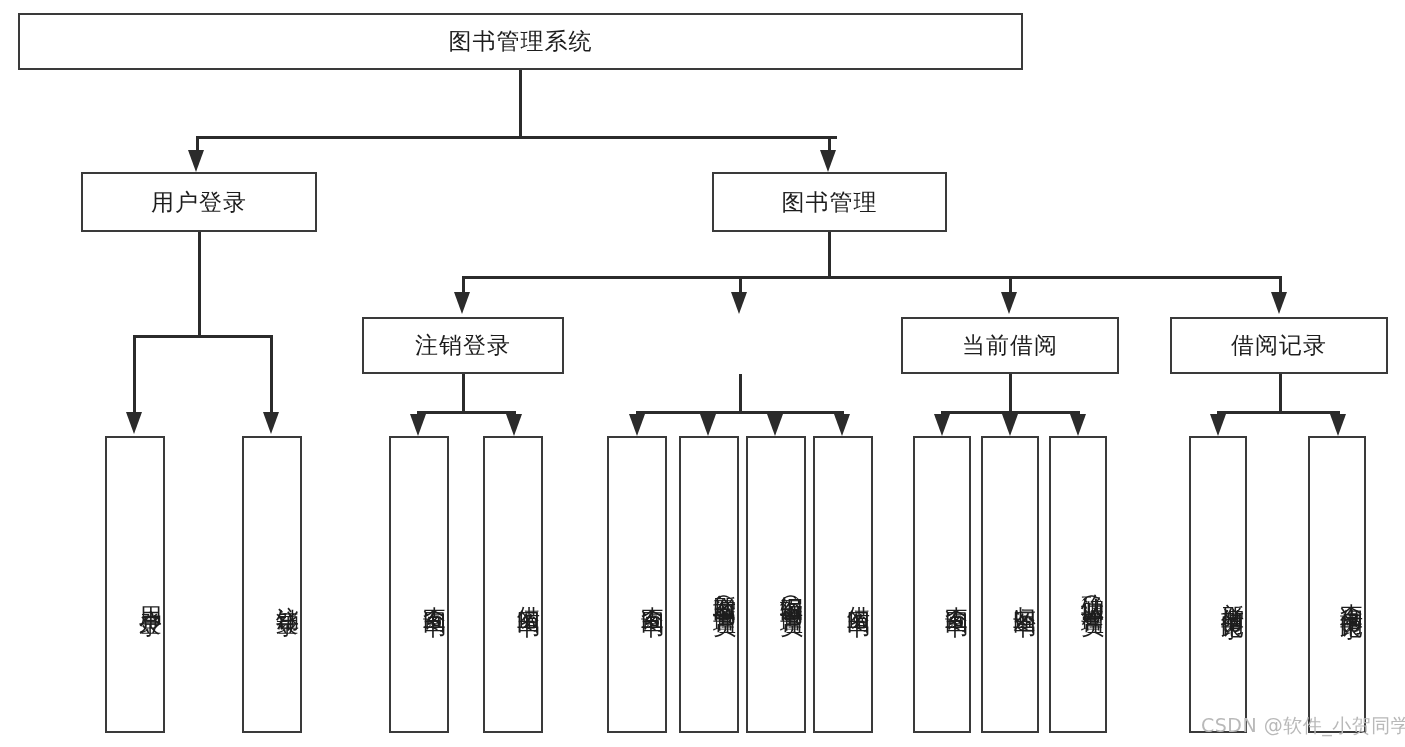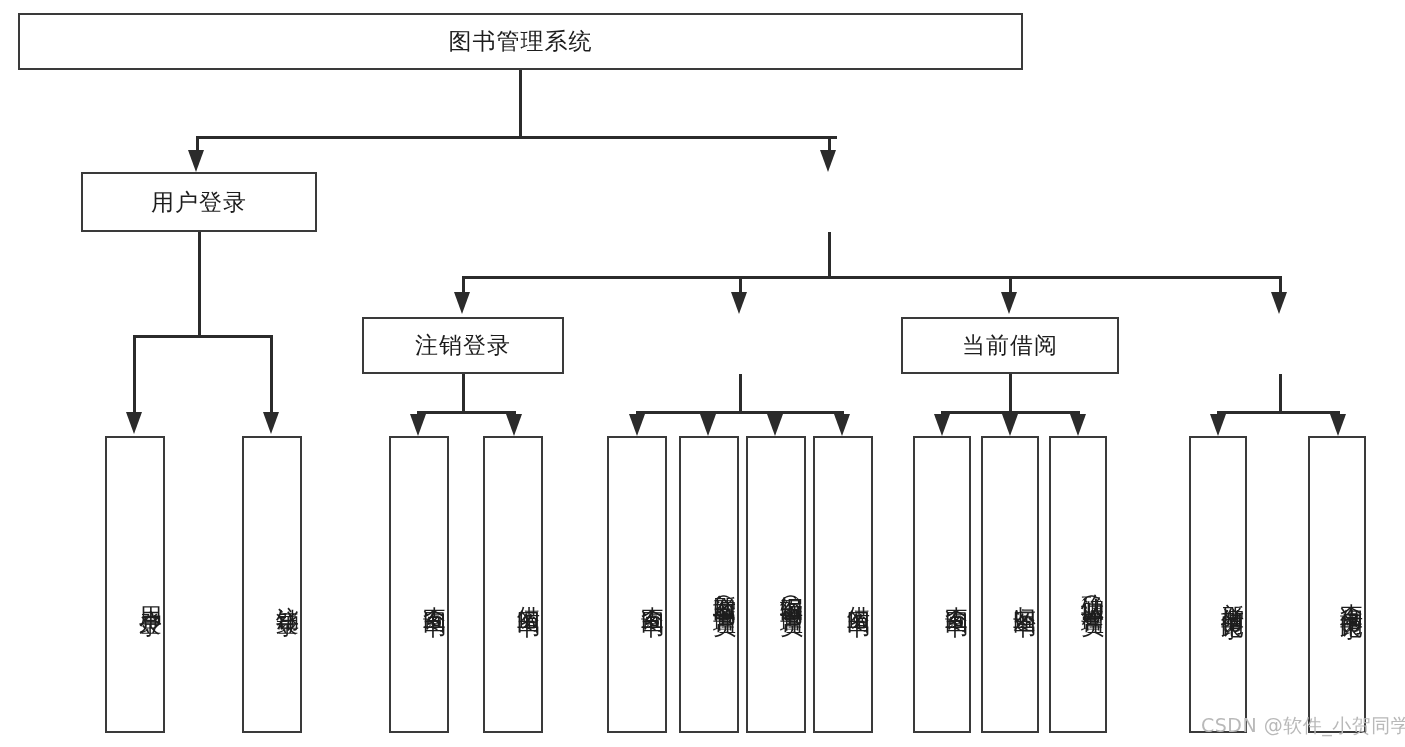--- a/index.html
+++ b/index.html
@@ -84,39 +84,45 @@
 
   <div class="edge h" style="left:196px; top:136px; width:641px;"></div>
 
   <div class="edge v" style="left:196px; top:136px; height:16px;"></div>
   <div class="arrow" style="left:188px; top:150px;"></div>
   <div class="edge v" style="left:828px; top:136px; height:16px;"></div>
   <div class="arrow" style="left:820px; top:150px;"></div>
 
   <div class="node horiz" id="n-l2-0" style="left: 81px; top: 172px; width: 236px; height: 60px;">
     <span>用户登录</span>
+  </div>
+  <div class="node horiz" id="n-l2-1" style="left: 712px; top: 172px; width: 235px; height: 60px;">
+    <span>图书管理</span>
   </div>
 
   <div class="edge v" style="left:828px; top:232px; height:44px;"></div>
   <div class="edge h" style="left:462px; top:276px; width:818px;"></div>
   <div class="edge v" style="left:462px; top:276px; height:20px;"></div>
   <div class="arrow" style="left:454px; top:292px;"></div>
   <div class="edge v" style="left:739px; top:276px; height:20px;"></div>
   <div class="arrow" style="left:731px; top:292px;"></div>
   <div class="edge v" style="left:1009px; top:276px; height:20px;"></div>
   <div class="arrow" style="left:1001px; top:292px;"></div>
   <div class="edge v" style="left:1279px; top:276px; height:20px;"></div>
   <div class="arrow" style="left:1271px; top:292px;"></div>
 
   <div class="node horiz" id="n-l3-0" style="left: 362px; top: 317px; width: 202px; height: 57px;">
     <span>注销登录</span>
   </div>
   <div class="node horiz" id="n-l3-2" style="left: 901px; top: 317px; width: 218px; height: 57px;">
     <span>当前借阅</span>
   </div>
+  <div class="node horiz" id="n-l3-3" style="left: 1170px; top: 317px; width: 218px; height: 57px;">
+    <span>借阅记录</span>
+  </div>
 
   <div class="edge v" style="left:198px; top:232px; height:103px;"></div>
   <div class="edge h" style="left:133px; top:335px; width:140px;"></div>
   <div class="edge v" style="left:133px; top:335px; height:79px;"></div>
   <div class="arrow" style="left:126px; top:412px;"></div>
   <div class="edge v" style="left:270px; top:335px; height:79px;"></div>
   <div class="arrow" style="left:263px; top:412px;"></div>
 
   <div class="edge v" style="left:462px; top:374px; height:37px;"></div>
   <div class="edge h" style="left:417px; top:411px; width:99px;"></div>

